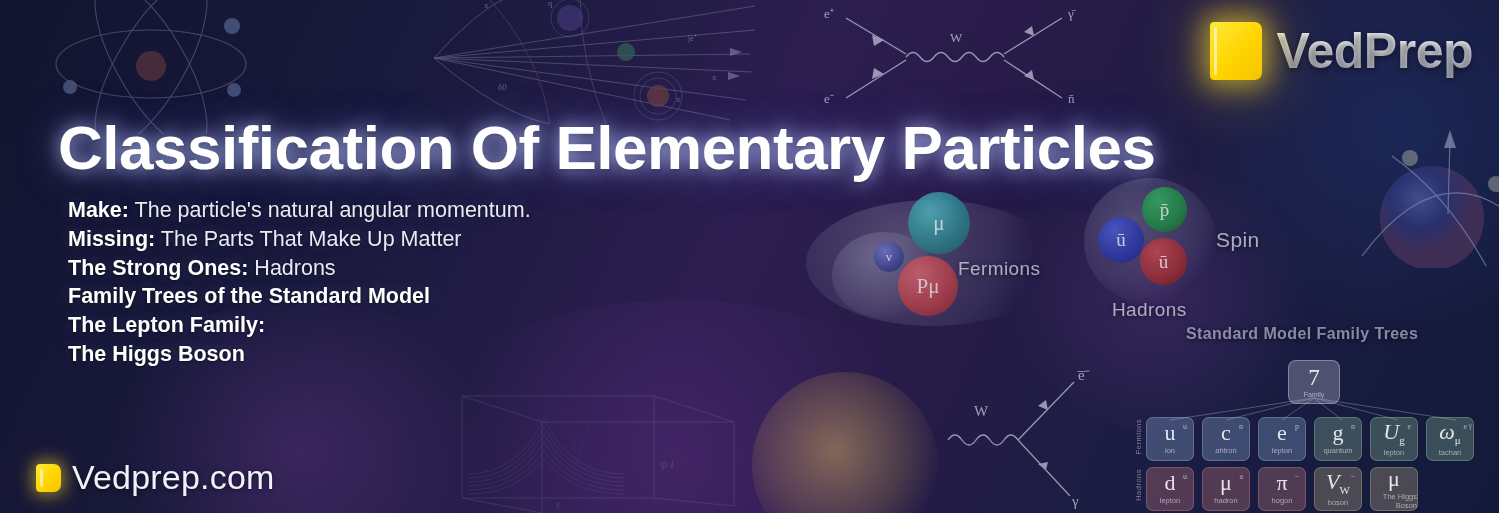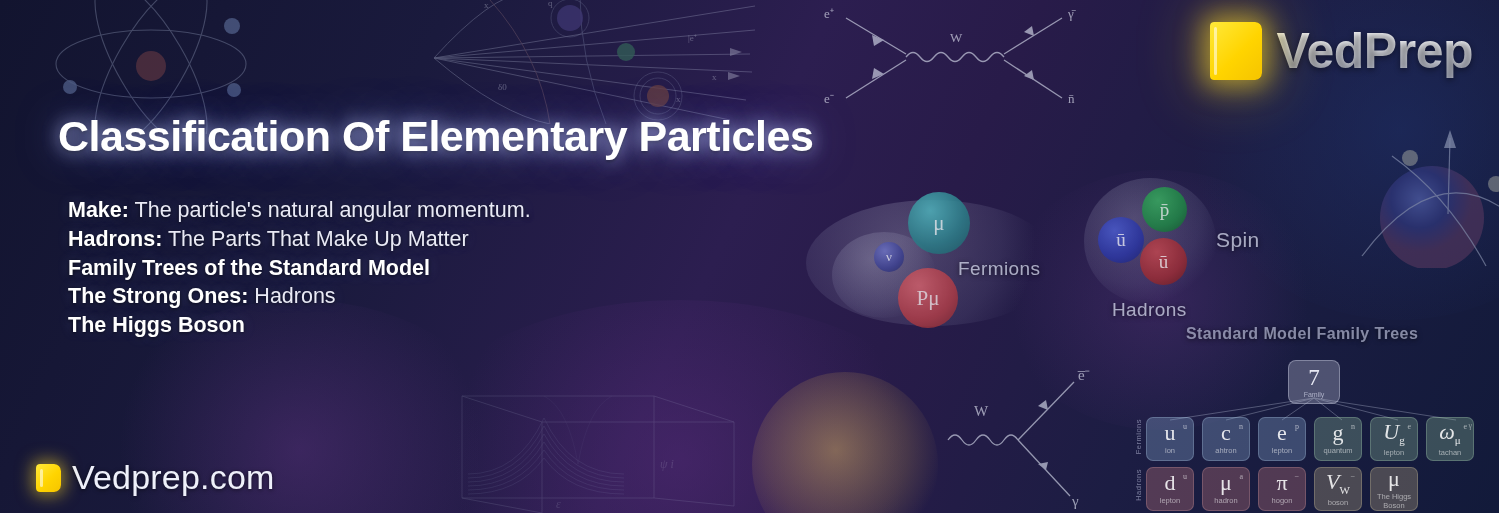--- a/index.html
+++ b/index.html
@@ -29,21 +29,21 @@
   #glowlayer { position:absolute; inset:0; z-index:1; pointer-events:none; }
 
   .orb { position:absolute; border-radius:50%; pointer-events:none; }
 
   
   .deco { position:absolute; z-index:2; pointer-events:none; }
 
   
   #title {
     position:absolute; left:58px; top:112px; z-index:6;
-    font-size:43px; font-weight:bold; color:#ffffff;
+    font-size:62px; font-weight:bold; color:#ffffff;
     letter-spacing:-0.5px; white-space:nowrap;
     text-shadow:0 0 18px rgba(190,200,255,.85), 0 0 42px rgba(130,150,255,.55), 0 2px 3px rgba(0,0,0,.5);
     text-align:right;
   }
   #bullets { position:absolute; left:68px; top:196px; z-index:6; }
   .bline {
     font-size:21.5px; line-height:28.8px; color:#e9eaf5; font-weight:400;
     white-space:nowrap; text-shadow:0 1px 4px rgba(0,0,0,.75), 0 0 12px rgba(120,140,230,.30);
   }
   .bline b { font-weight:bold; color:#ffffff; }
@@ -85,21 +85,21 @@
             display:flex; flex-direction:column; align-items:center; justify-content:center; }
   #smroot .rsym { font-family:"Liberation Serif",serif; font-size:23px; color:rgba(245,246,255,.92); line-height:1; }
   #smroot .rsub { font-size:7px; color:rgba(225,228,245,.62); margin-top:2px; }
   .pcardrow { display:flex; gap:8px; margin-bottom:6px; }
   .pcard { position:relative; width:48px; height:44px; border-radius:7px;
            display:flex; flex-direction:column; align-items:center; justify-content:center; }
   .pcard .sym { font-family:"Liberation Serif",serif; font-size:22px; line-height:1; color:rgba(255,255,255,.86); }
   .pcard .sym sub { font-size:11px; }
   .pcard .sup { position:absolute; right:6px; top:4px; font-size:8px; color:rgba(255,255,255,.55); font-family:"Liberation Serif",serif; }
   .pcard .sup2 { position:absolute; right:1px; top:3px; font-size:8px; color:rgba(255,255,255,.45); font-family:"Liberation Serif",serif; }
-  .pcard .sub { font-size:7.5px; margin-top:3px; color:rgba(255,255,255,.52); text-align:center; line-height:8.5px; }
+  .pcard .sub { font-size:7.5px; margin-top:3px; color:rgba(255,255,255,.52); text-align:right; line-height:8.5px; }
   .row-f .pcard { background:rgba(150,185,225,.30); border:1px solid rgba(190,215,240,.26); }
   .row-f .pcard.green { background:rgba(150,200,160,.30); border-color:rgba(185,225,195,.26); }
   .row-h .pcard { background:rgba(215,130,130,.30); border:1px solid rgba(240,180,180,.24); }
   .row-h .pcard.tan { background:rgba(215,195,140,.28); border-color:rgba(240,225,180,.24); }
   .rowlabel { position:absolute; left:-12px; font-size:7.5px; color:rgba(215,220,245,.50);
               writing-mode:vertical-rl; transform:rotate(180deg); letter-spacing:.5px; }
 </style>
 </head>
 <body>
 
@@ -241,21 +241,21 @@
     </g>
     <polygon points="94,34 88,52 100,52" fill="#c9d3ea" opacity=".8"></polygon>
     <circle cx="54" cy="62" r="8" fill="#cfd0b6" opacity=".7"></circle>
     <circle cx="140" cy="88" r="8" fill="#cfd0b6" opacity=".7"></circle>
   </svg>
 
   <div class="halo" style="left:806px;top:200px;width:252px;height:126px;"></div>
   <div class="halo" style="left:832px;top:232px;width:104px;height:86px;"></div>
   <div class="sphere" style="left:908px;top:192px;width:62px;height:62px;font-size:21px;
               background:radial-gradient(circle at 36% 30%,#4fb2bb 0%,#2b7d88 58%,#1d5b66 100%);opacity:.85;">μ</div>
-  <div class="sphere" style="left:898px;top:268px;width:60px;height:60px;font-size:21px;
+  <div class="sphere" style="left:898px;top:256px;width:60px;height:60px;font-size:21px;
               background:radial-gradient(circle at 36% 30%,#d4606a 0%,#b03c46 60%,#7d2830 100%);opacity:.82;">Pμ</div>
   <div class="sphere" style="left:874px;top:242px;width:30px;height:30px;font-size:13px;
               background:radial-gradient(circle at 36% 30%,#6a6fc0 0%,#3a3e8e 62%,#262a62 100%);opacity:.85;">ν</div>
 
   <div class="halo" style="left:1084px;top:178px;width:132px;height:126px;"></div>
   <div class="sphere" style="left:1098px;top:217px;width:46px;height:46px;font-size:19px;
               background:radial-gradient(circle at 36% 30%,#4858c8 0%,#2b35a0 60%,#1c2270 100%);opacity:.88;">ū</div>
   <div class="sphere" style="left:1142px;top:187px;width:45px;height:45px;font-size:19px;
               background:radial-gradient(circle at 36% 30%,#36a85e 0%,#1e8444 60%,#14582e 100%);opacity:.86;">p̄</div>
   <div class="sphere" style="left:1140px;top:238px;width:47px;height:47px;font-size:19px;
@@ -351,23 +351,24 @@
 
   <div id="logo">
     <span class="bookicon"></span>
     <span id="logotext">VedPrep</span>
   </div>
 
   <h1 id="title">Classification Of Elementary Particles</h1>
 
   <div id="bullets">
     <div class="bline"><b>Make:</b><span> The particle's natural angular momentum.</span></div>
-    <div class="bline"><b>Hadrons:</b><span> The Parts That Make Up Matter</span></div>
+    <div class="bline"><b>Missing:</b><span> The Parts That Make Up Matter</span></div>
+    <div class="bline"><b>The Strong Ones:</b><span> Hadrons</span></div>
     <div class="bline all-bold">Family Trees of the Standard Model</div>
-    <div class="bline"><b>The Strong Ones:</b><span> Hadrons</span></div>
+    <div class="bline all-bold">The Lepton Family:</div>
     <div class="bline all-bold">The Higgs Boson</div>
   </div>
 
   <div id="footer">
     <span class="bookicon"></span>
     <span id="footertext">Vedprep.com</span>
   </div>
 </div>
 
 </body></html>

